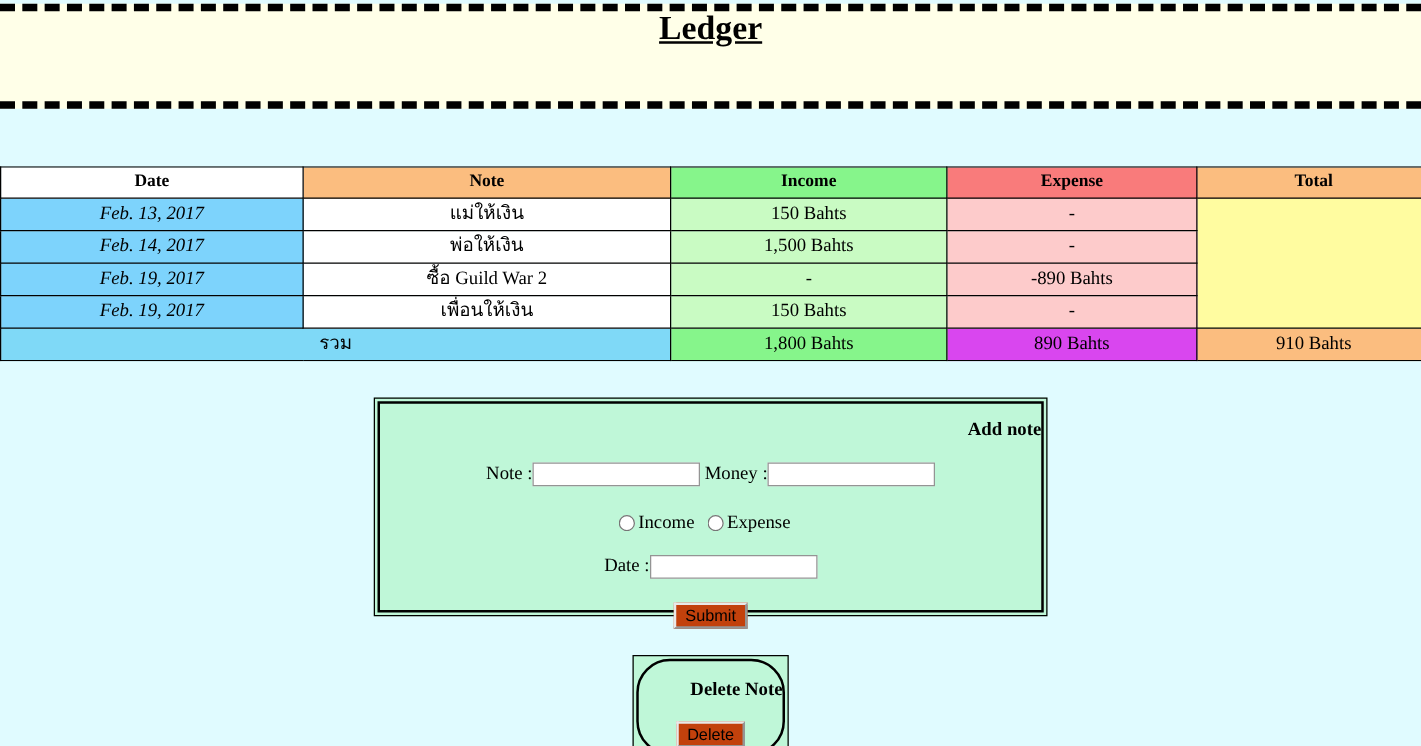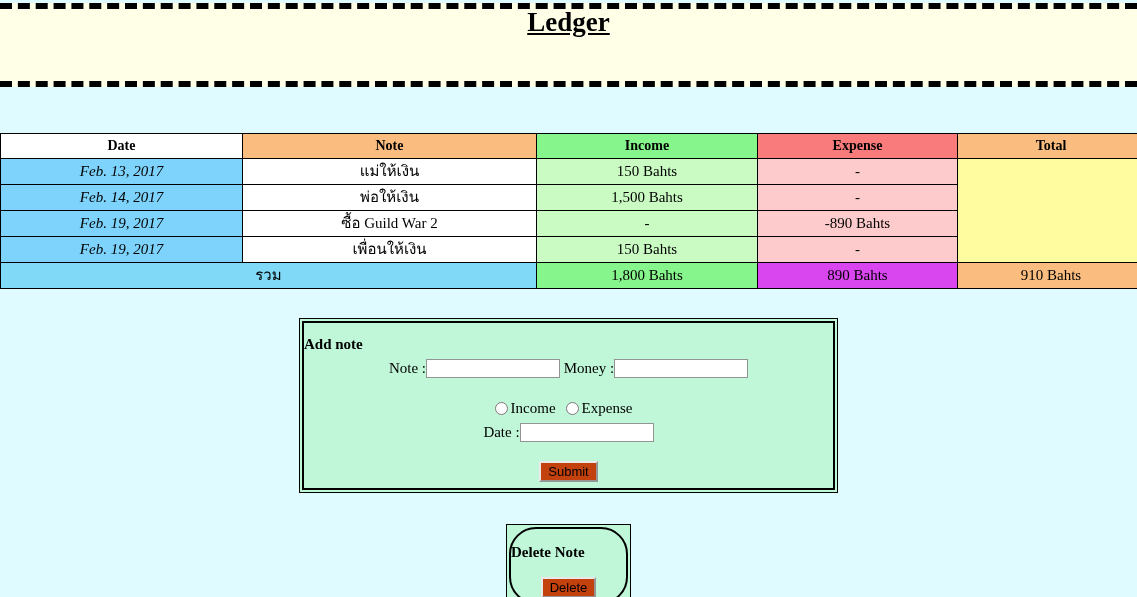--- a/index.html
+++ b/index.html
@@ -101,34 +101,34 @@
   }
   .panel-inner {
     border: 2px solid #000;
     background: #BFF7D8;
     height: 100%;
     box-sizing: border-box;
   }
   .panel-title {
     font-weight: bold;
     font-size: 15px;
-    text-align: left;
+    text-align: right;
   }
 
   #add-note-panel {
     width: 539px;
     margin: 29px auto 0 auto;
     height: 175px;
   }
   #add-note-panel .panel-inner {
     padding-top: 13px;
   }
   .form-row {
     text-align: center;
-    margin-top: 6px;
+    margin-top: 17px;
     font-size: 15px;
   }
   .form-row label { vertical-align: middle; }
   .txt-input {
     font-family: "Liberation Sans", sans-serif;
     font-size: 13px;
     width: 128px;
     height: 15px;
     padding: 1px 2px;
     border: 1px solid #949494;

